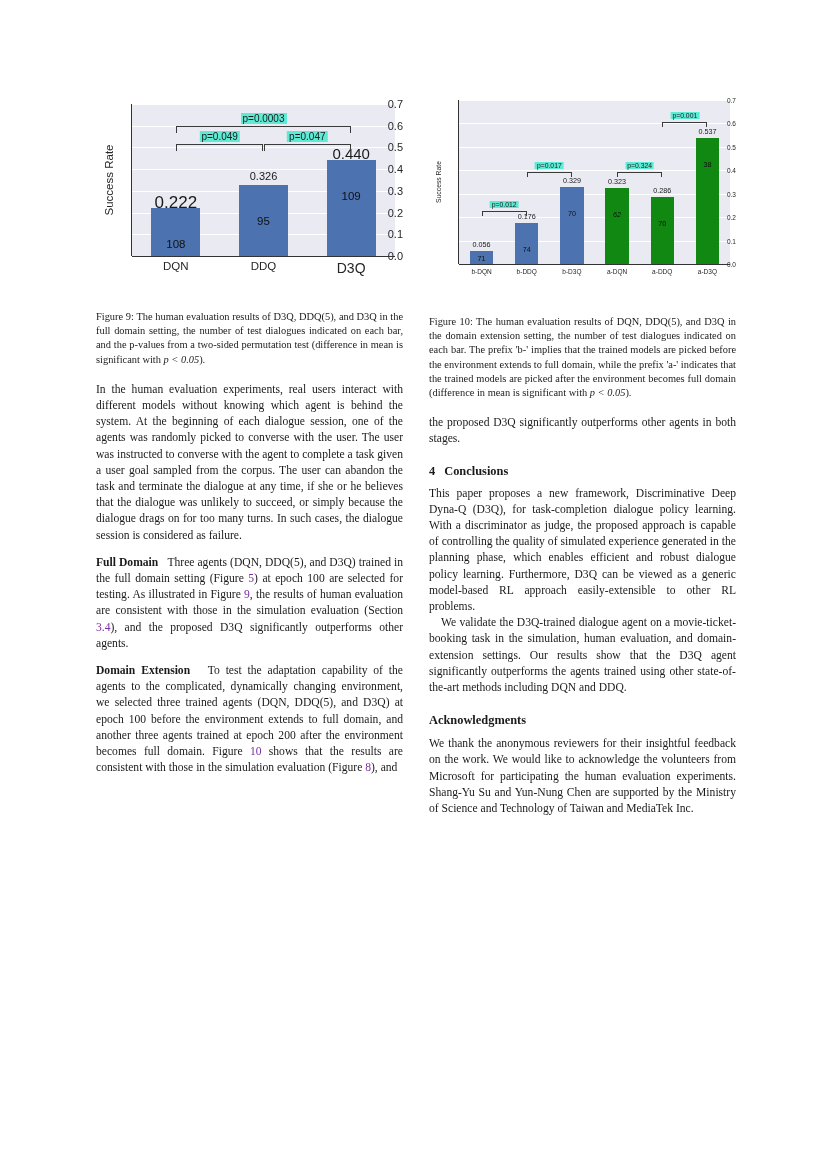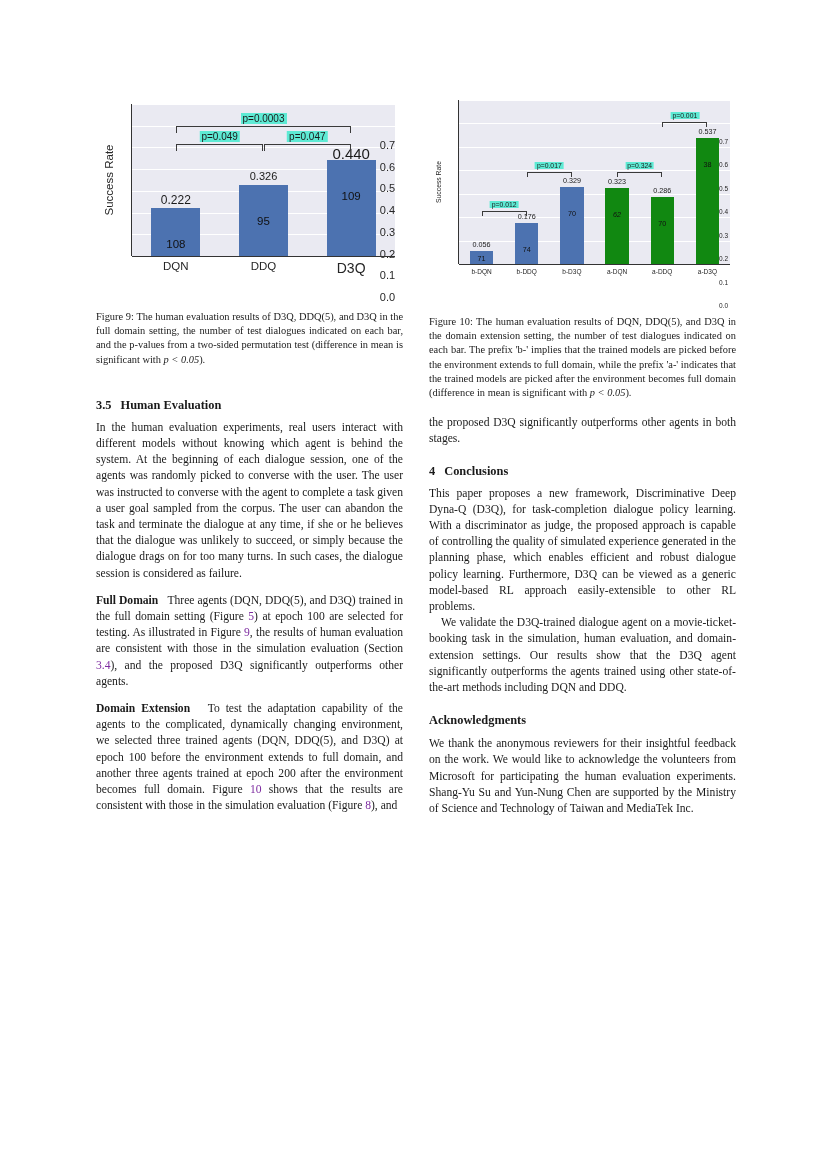--- a/index.html
+++ b/index.html
@@ -56,26 +56,25 @@
     background: #ffffff;
   }
   .axis-spine {
     position: absolute;
     background: #333333;
   }
 
   .ytick {
     position: absolute;
     right: 0;
-    text-align: center;
+    text-align: right;
     font-family: "Liberation Sans", sans-serif;
     color: #262626;
     white-space: nowrap;
     transform: translateY(-50%);
-    margin-top: 41px;
   }
   .xtick {
     position: absolute;
     text-align: center;
     font-family: "Liberation Sans", sans-serif;
     color: #262626;
     white-space: nowrap;
   }
   .ylabel {
     position: absolute;
@@ -191,21 +190,21 @@
             <div class="ytick" style="top: 146.286px; width: 31px; font-size: 11px;">0.1</div>
             <div class="ytick" style="top: 124.571px; width: 31px; font-size: 11px;">0.2</div>
             <div class="ytick" style="top: 102.857px; width: 31px; font-size: 11px;">0.3</div>
             <div class="ytick" style="top: 81.1429px; width: 31px; font-size: 11px;">0.4</div>
             <div class="ytick" style="top: 59.4286px; width: 31px; font-size: 11px;">0.5</div>
             <div class="ytick" style="top: 37.7143px; width: 31px; font-size: 11px;">0.6</div>
             <div class="ytick" style="top: 16px; width: 31px; font-size: 11px;">0.7</div>
             <div class="axis-spine" style="left: 35px; top: 16px; width: 1.2px; height: 152px;"></div>
             <div class="axis-spine" style="left: 36px; top: 168px; width: 263px; height: 1.2px;"></div>
             <div class="ylabel" style="font-size: 11.5px; left: 0px; top: 92px; transform: translate(-50%, -50%) rotate(-90deg); margin-left: 13px;">Success Rate</div>
-            <div class="bar-value" style="font-size: 12px; left: 79.8333px; top: 104.794px;">0.222</div>
+            <div class="bar-value" style="font-size: 17px; left: 79.8333px; top: 104.794px;">0.222</div>
             <div class="bar-count" style="font-size: 11.5px; left: 79.8333px; top: 149.794px;">108</div>
             <div class="bar-value" style="font-size: 11px; left: 167.5px; top: 82.2114px;">0.326</div>
             <div class="bar-count" style="font-size: 11.5px; left: 167.5px; top: 127.211px;">95</div>
             <div class="bar-value" style="font-size: 15px; left: 255.167px; top: 57.4571px;">0.440</div>
             <div class="bar-count" style="font-size: 11.5px; left: 255.167px; top: 102.457px;">109</div>
             <div class="sig-bracket" style="left: 79.8333px; top: 37.7143px; width: 175.333px; height: 7px;"></div>
             <div class="sig-label" style="font-size: 10px; left: 167.5px; top: 24.7143px;">p=0.0003</div>
             <div class="sig-bracket" style="left: 79.8333px; top: 56.1714px; width: 87.6667px; height: 7px;"></div>
             <div class="sig-label" style="font-size: 10px; left: 123.667px; top: 43.1714px;">p=0.049</div>
             <div class="sig-bracket" style="left: 167.5px; top: 56.1714px; width: 87.6667px; height: 7px;"></div>
@@ -215,23 +214,20 @@
             <div class="xtick" style="font-size: 14px; left: 211.333px; width: 87.6667px; top: 172px;">D3Q</div>
           </div>
         <div class="caption">
           <span>Figure 9:</span><span> The human evaluation results of D3Q, DDQ(5), and D3Q in the full domain setting, the number of test dialogues indicated on each bar, and the p-values from a two-sided permutation test (difference in mean is significant with </span><i class="math">p &lt; 0.05</i><span>).</span>
         </div>
       </div>
 
       <div class="gap-md"></div>
 
 
-      <div class="sec-head">
-        <span class="num">3.5</span><span>Human Evaluation</span>
-      </div>
 
       <p class="body-text">In the human evaluation experiments, real users interact with different models without knowing which agent is behind the system. At the beginning of each dialogue session, one of the agents was randomly picked to converse with the user. The user was instructed to converse with the agent to complete a task given a user goal sampled from the corpus. The user can abandon the task and terminate the dialogue at any time, if she or he believes that the dialogue was unlikely to succeed, or simply because the dialogue drags on for too many turns. In such cases, the dialogue session is considered as failure.</p>
 
       <div class="gap-sm"></div>
 
       <p class="body-text"><span class="run-in">Full Domain</span>&nbsp;&nbsp;&nbsp;<span>Three agents (DQN, DDQ(5), and D3Q) trained in the full domain setting (Figure </span><span class="ref-link">5</span><span>) at epoch 100 are selected for testing. As illustrated in Figure </span><span class="ref-link">9</span><span>, the results of human evaluation are consistent with those in the simulation evaluation (Section </span><span class="ref-link">3.4</span><span>), and the proposed D3Q significantly outperforms other agents.</span></p>
 
       <div class="gap-sm"></div>
 
       <p class="body-text"><span class="run-in">Domain Extension</span>&nbsp;&nbsp;&nbsp;<span>To test the adaptation capability of the agents to the complicated, dynamically changing environment, we selected three trained agents (DQN, DDQ(5), and D3Q) at epoch 100 before the environment extends to full domain, and another three agents trained at epoch 200 after the environment becomes full domain. Figure </span><span class="ref-link">10</span><span> shows that the results are consistent with those in the simulation evaluation (Figure </span><span class="ref-link">8</span><span>), and</span></p>

